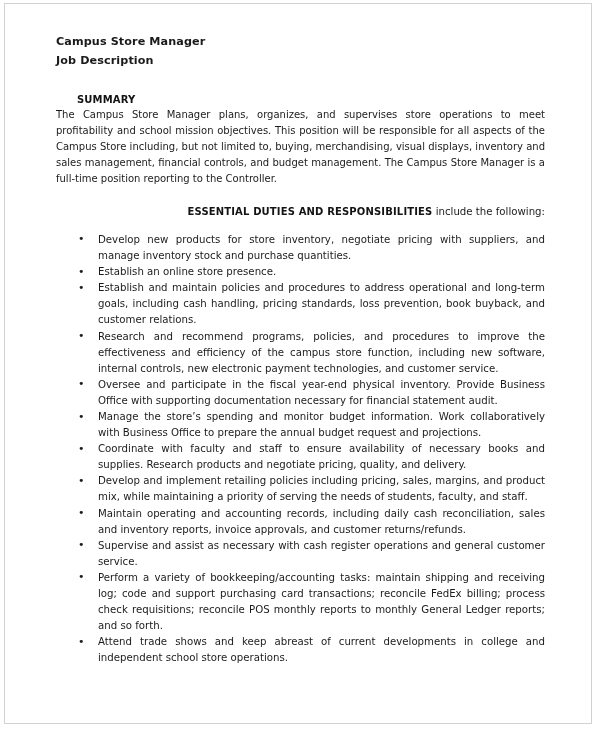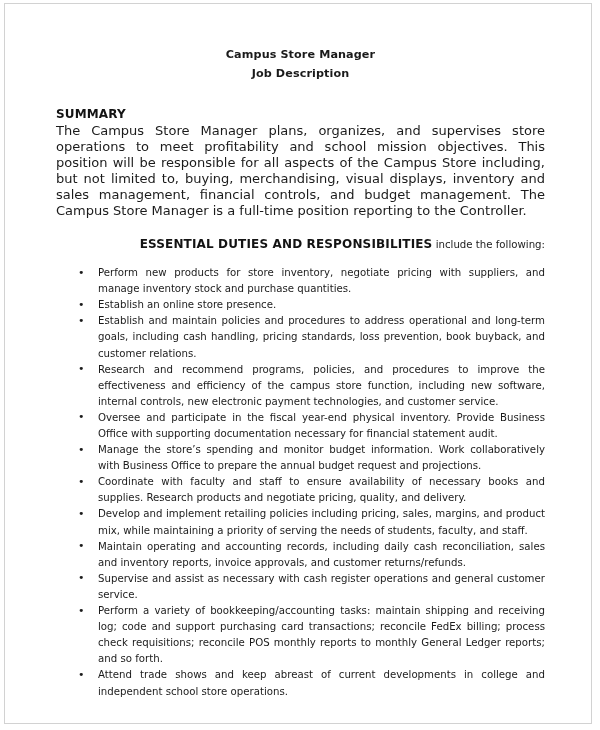--- a/index.html
+++ b/index.html
@@ -26,45 +26,46 @@
   }
 
   .content {
     position: absolute;
     left: 51px;
     top: 0;
     width: 489px;
   }
 
   .doc-title {
-    text-align: center;
+    text-align: left;
     font-weight: bold;
     font-size: 11.2px;
     line-height: 19px;
     color: #1a1a1a;
-    margin-top: 41px;
+    margin-top: 28px;
     letter-spacing: 0.1px;
   }
   .doc-title .line2 {
     display: block;
   }
 
   .section-heading {
     font-weight: bold;
-    font-size: 12px;
+    font-size: 10px;
     color: #131313;
     letter-spacing: 0.15px;
+    margin-left: 21px;
   }
 
   .summary-block {
     margin-top: 24px;
   }
 
   .body-text {
-    font-size: 13px;
+    font-size: 10px;
     line-height: 16.1px;
     color: #1b1b1b;
     text-align: justify;
     text-justify: inter-word;
   }
 
   .summary-body {
     margin-top: 2px;
   }
 
@@ -126,21 +127,21 @@
       <div class="section-heading">SUMMARY</div>
       <div class="body-text summary-body">The Campus Store Manager plans, organizes, and supervises store operations to meet profitability and school mission objectives.  This position will be responsible for all aspects of the Campus Store including, but not limited to, buying, merchandising, visual displays, inventory and sales management, financial controls, and budget management.  The Campus Store Manager is a full-time position reporting to the Controller.</div>
     </div>
 
     <div class="duties-heading-block">
       <span class="section-heading">ESSENTIAL DUTIES AND RESPONSIBILITIES</span><span class="normal"> include the following:</span>
     </div>
 
     <ul class="duties">
       <li>
-          <span class="txt">Perform new products for store inventory, negotiate pricing with suppliers, and manage inventory stock and purchase quantities.</span>
+          <span class="txt">Develop new products for store inventory, negotiate pricing with suppliers, and manage inventory stock and purchase quantities.</span>
         </li>
       <li>
           <span class="txt">Establish an online store presence.</span>
         </li>
       <li>
           <span class="txt">Establish and maintain policies and procedures to address operational and long-term goals, including cash handling, pricing standards, loss prevention, book buyback, and customer relations.</span>
         </li>
       <li>
           <span class="txt">Research and recommend programs, policies, and procedures to improve the effectiveness and efficiency of the campus store function, including new software, internal controls, new electronic payment technologies, and customer service.</span>
         </li>

